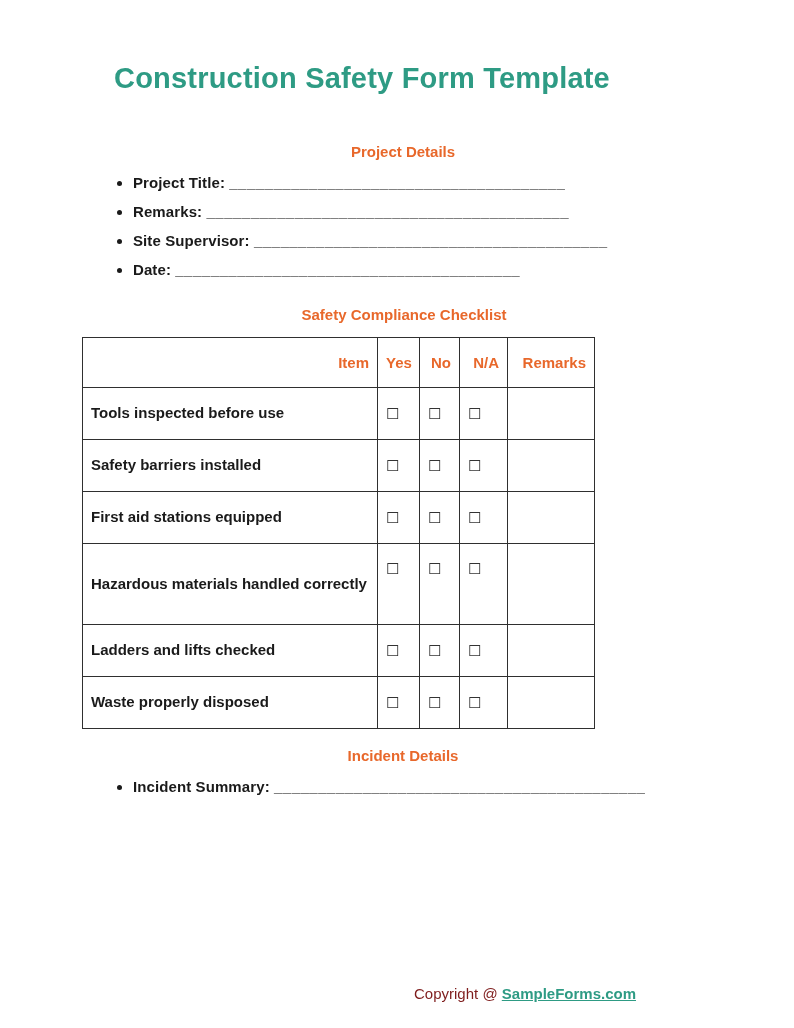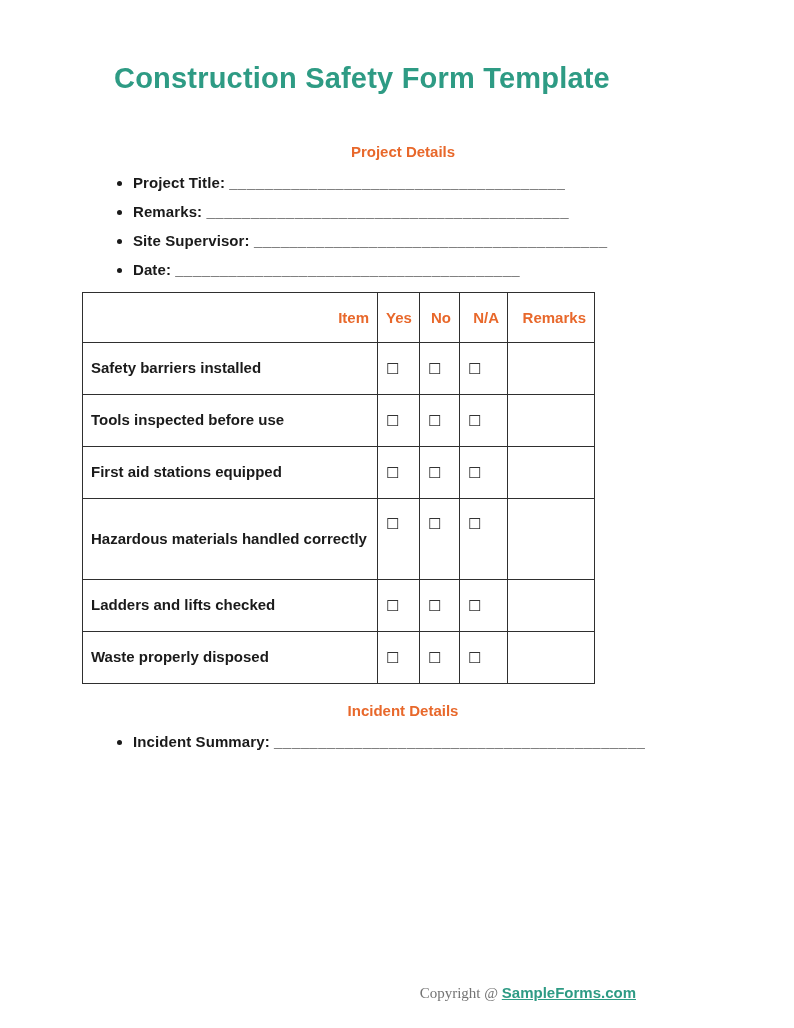--- a/index.html
+++ b/index.html
@@ -89,21 +89,21 @@
     cursor: pointer;
     display: inline-block;
   }
 
   .footer {
     position: absolute;
     right: 88px;
     bottom: 26px;
     font-size: 15px;
   }
-  .footer .copyright-text { color: #737373; font-family: Liberation Serif, serif; }
+  .footer .copyright-text { color: #7f1d1d; }
   .footer .brand-link {
     color: #2e9b84;
     font-weight: 700;
     text-decoration: underline;
     cursor: pointer;
   }
 </style>
 </head>
 <body>
 
@@ -113,41 +113,42 @@
 
   <div class="section-heading heading-project">Project Details</div>
 
   <ul class="bullet-list">
     <li><span>Project Title: </span><span class="field-blank">______________________________________</span></li>
     <li><span>Remarks: </span><span class="field-blank">_________________________________________</span></li>
     <li><span>Site Supervisor: </span><span class="field-blank">________________________________________</span></li>
     <li><span>Date: </span><span class="field-blank">_______________________________________</span></li>
   </ul>
 
+  <div class="section-heading heading-checklist">Safety Compliance Checklist</div>
 
   <table class="checklist-table">
     <thead>
       <tr>
         <th class="col-item">Item</th>
         <th class="col-yes">Yes</th>
         <th class="col-no">No</th>
         <th class="col-na">N/A</th>
         <th class="col-remarks">Remarks</th>
       </tr>
     </thead>
     <tbody>
       <tr>
-        <td class="item-cell">Safety barriers installed</td>
+        <td class="item-cell">Tools inspected before use</td>
         <td class="checkbox-cell"><span class="checkbox-glyph">☐</span></td>
         <td class="checkbox-cell"><span class="checkbox-glyph">☐</span></td>
         <td class="checkbox-cell"><span class="checkbox-glyph">☐</span></td>
         <td></td>
       </tr>
       <tr>
-        <td class="item-cell">Tools inspected before use</td>
+        <td class="item-cell">Safety barriers installed</td>
         <td class="checkbox-cell"><span class="checkbox-glyph">☐</span></td>
         <td class="checkbox-cell"><span class="checkbox-glyph">☐</span></td>
         <td class="checkbox-cell"><span class="checkbox-glyph">☐</span></td>
         <td></td>
       </tr>
       <tr>
         <td class="item-cell">First aid stations equipped</td>
         <td class="checkbox-cell"><span class="checkbox-glyph">☐</span></td>
         <td class="checkbox-cell"><span class="checkbox-glyph">☐</span></td>
         <td class="checkbox-cell"><span class="checkbox-glyph">☐</span></td>

